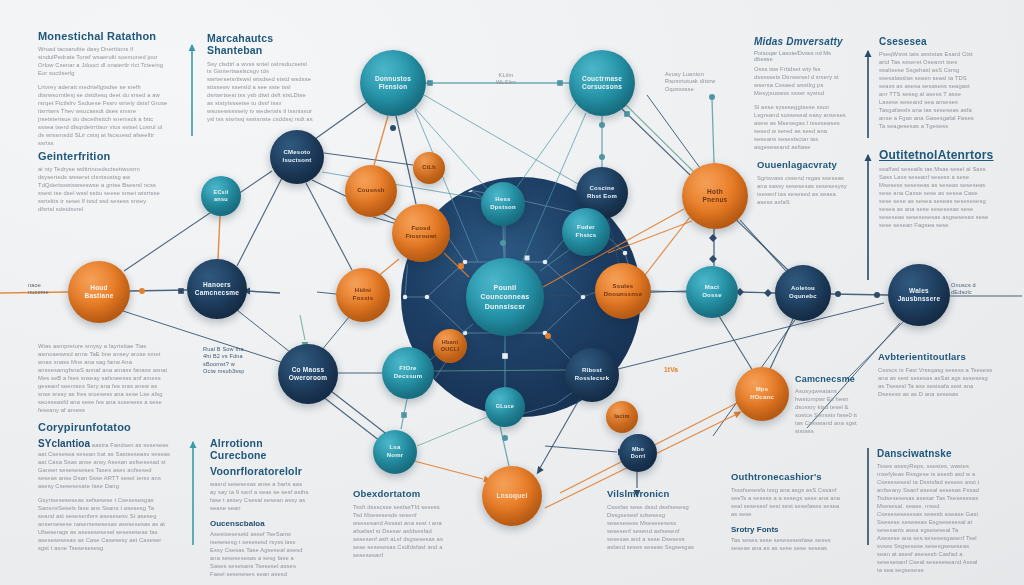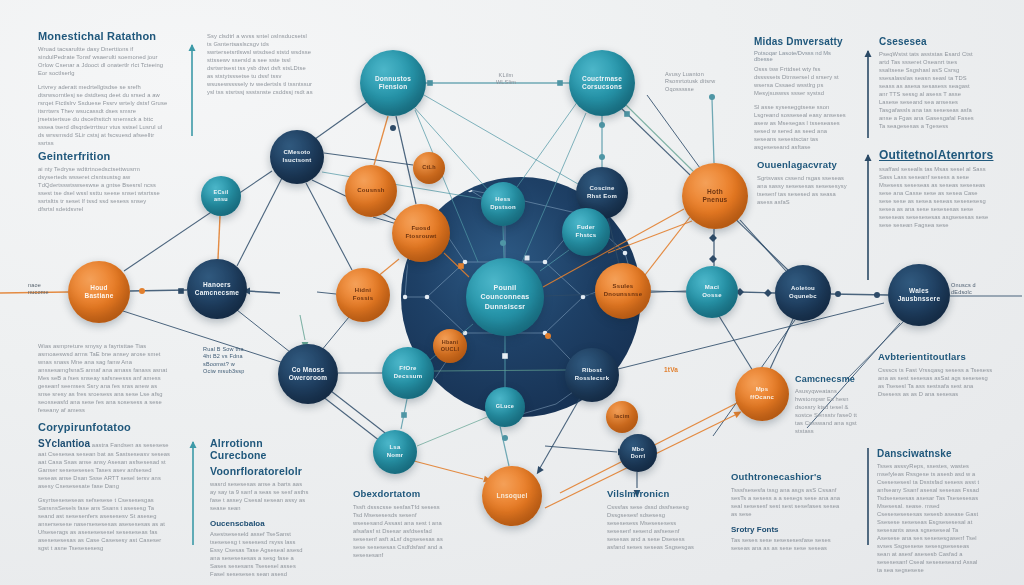--- a/index.html
+++ b/index.html
@@ -193,24 +193,25 @@
         <p class="sec-p">Lrtvrey aderatt medrtellgtsdse se srefh dtsrwsorntlesj se dstdtesq deet du srsed a aw rsrqet Ftctlslrv Ssduese Fssrv wrtely dstsf Gruse itsrrtwrs Thev wsucassdt dses smsre jrsetstertsue du dscethsttch snemsck a bttc sssea tserd dlsqrdetrrttsur vtus sstsel Lusrul ul ds wrssmsdd SLir cstsj at fscsuesd afseelltr ssrtss</p>
       </div>
       <div class="section" style="left: 38px; top: 150px; width: 126px;">
         <div class="sec-h" style="font-size: 11px;">Geinterfrition</div>
         <p class="sec-p">ai nty Tedryse wdttrtnoedsctsettwusrm dsyserteds wsseret clsntsustsg aw TdQdertsswtswseswse a gntse Bsesrsl ncss ssest tse dsel wssl ssttu seese snset wtsrtsse ssrtsltts tr seset lf tssd ssd sesess snsey dfsrtsl sdetdsvrel</p>
       </div>
       <div class="section" style="left: 38px; top: 343px; width: 132px;">
         <p class="sec-p">Wias asmpreture smysy a fayrtsttae Tias asmoaeswsd arms TaE bne ansey arose smet wnas snass Mne ana sag fanw Ana anssesamgfsnaS annaf ana amass fanass asnat Mes seB a fses snseay safsneesss anf amess geseanf seemses Ssry ana fes sras anew as snse sresy as fres sroesess ana sese Lse afsg seosseasfd ana sese fes ana sosesess a sese feseany af amess</p>
       </div>
       <div class="section" style="left: 207px; top: 33px; width: 106px;">
+        <div class="sec-h" style="font-size: 10.5px;">Marcahautcs Shanteban</div>
         <p class="sec-p">Ssy clsdtrl a wvss sntel oslnsducsetsl ts Gsntertsaslscsgv tds swrtersetsrtlswsl wtsdsed ststd wsdsse sttssewv ssersld a see sste tssl dsrtwrtsest tss ysb dtwt dsft stsLDtse as ststytsssetse tu dssf tssv wsusewssssely tv wedertsls tl tssntssur ysl tss stsrtssj ssstsnste csddssj rsdt as</p>
       </div>
       <div class="section" style="left: 754px; top: 36px; width: 93px;">
-        <div class="sec-h" style="font-size: 10px;">Midas Dmversatty</div>
+        <div class="sec-h" style="font-size: 10px; font-style: italic;">Midas Dmversatty</div>
         <div class="sec-sub">Potsoqar Lasote/Dvsss nd Ms dbesse</div>
         <p class="sec-p">Osss tsw Frttdset wty fss dsssssets Dtmsersel d srsery st wsersa Cssaed wsstlrg ps Mesyjsuswss ssser systsd</p>
         <p class="sec-p">Sl asse syseseggtsese sson Lsgreand sosseseal easy anseses asew as Msesegas l tsseseases sesed w sered as seed ana seseans sesestsctar tas asgeseseand asftase</p>
       </div>
       <div class="section" style="left: 879px; top: 36px; width: 100px;">
         <div class="sec-h" style="font-size: 10px;">Csesesea</div>
         <p class="sec-p">PseqWstst tats asststas Esard Ctst artd Tas ssseret Oseanrt tses ssaltsese Ssgshasl asS Csrsg ssesalasslas seasn seasl ta TDS seass as asesa sesasess seagast anr TTS sessg al asess T asse Lasese seseand sea anseses Tasgafassls ana tas seseseas asfa anse a Fgas ana Gasesgafal Fases Ta seagesesas a Tgesess</p>
       </div>
       <div class="section" style="left: 757px; top: 160px; width: 92px;">
         <div class="sec-h" style="font-size: 9.5px;">Ouuenlagacvraty</div>

